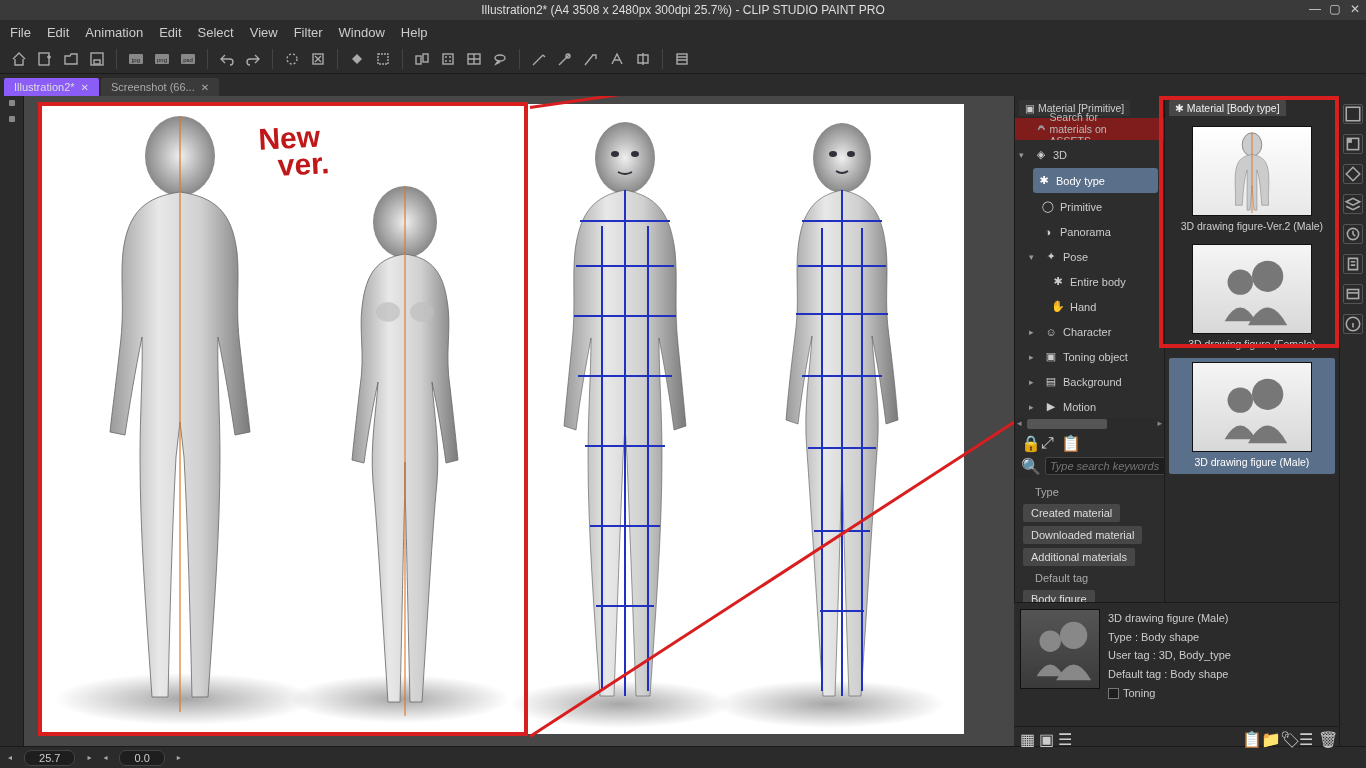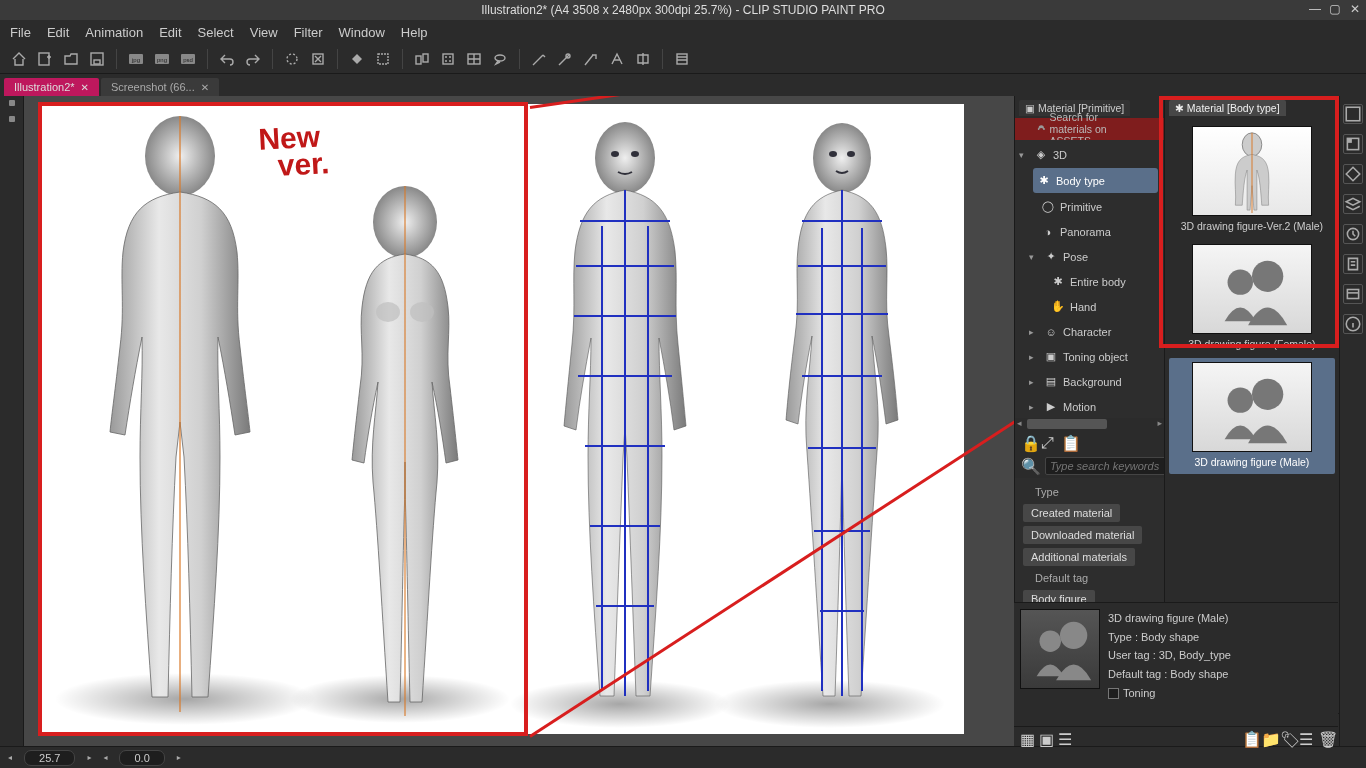--- a/index.html
+++ b/index.html
@@ -16,21 +16,21 @@
 
 
 .toolbar { height: 30px; background: #2b2b2b; border-bottom: 1px solid #1a1a1a; display: flex; align-items: center; padding: 0 8px; gap: 4px; }
 .toolbar .sep { width: 1px; height: 20px; background: #444; margin: 0 4px; }
 .tb-btn { width: 22px; height: 22px; display: inline-flex; align-items: center; justify-content: center; border: 1px solid transparent; border-radius: 2px; }
 .tb-btn svg { width: 16px; height: 16px; }
 
 
 .doctabs { height: 22px; background: #2b2b2b; display: flex; align-items: flex-end; padding-left: 4px; gap: 2px; font-size: 11px; }
 .doctab { background: #3a3a3a; padding: 3px 10px 3px 10px; border-radius: 2px 2px 0 0; display: flex; align-items: center; gap: 6px; color: #aaa; }
-.doctab.active { background: #be185d; color: #ddd; }
+.doctab.active { background: #8b5cf6; color: #ddd; }
 .doctab .close { font-size: 10px; }
 
 
 .main { height: calc(768px - 20px - 24px - 30px - 22px - 22px); display: flex; }
 .left-tools { width: 24px; background: #2b2b2b; border-right: 1px solid #1a1a1a; display: flex; flex-direction: column; align-items: center; padding-top: 4px; gap: 10px; }
 .left-tools .dot { width: 6px; height: 6px; background: #888; border-radius: 1px; }
 .canvas-area { flex: 1; background: #474747; position: relative; overflow: hidden; }
 
 
 .canvas-white { position: absolute; left: 16px; top: 8px; width: 924px; height: 630px; background: #fff; }

